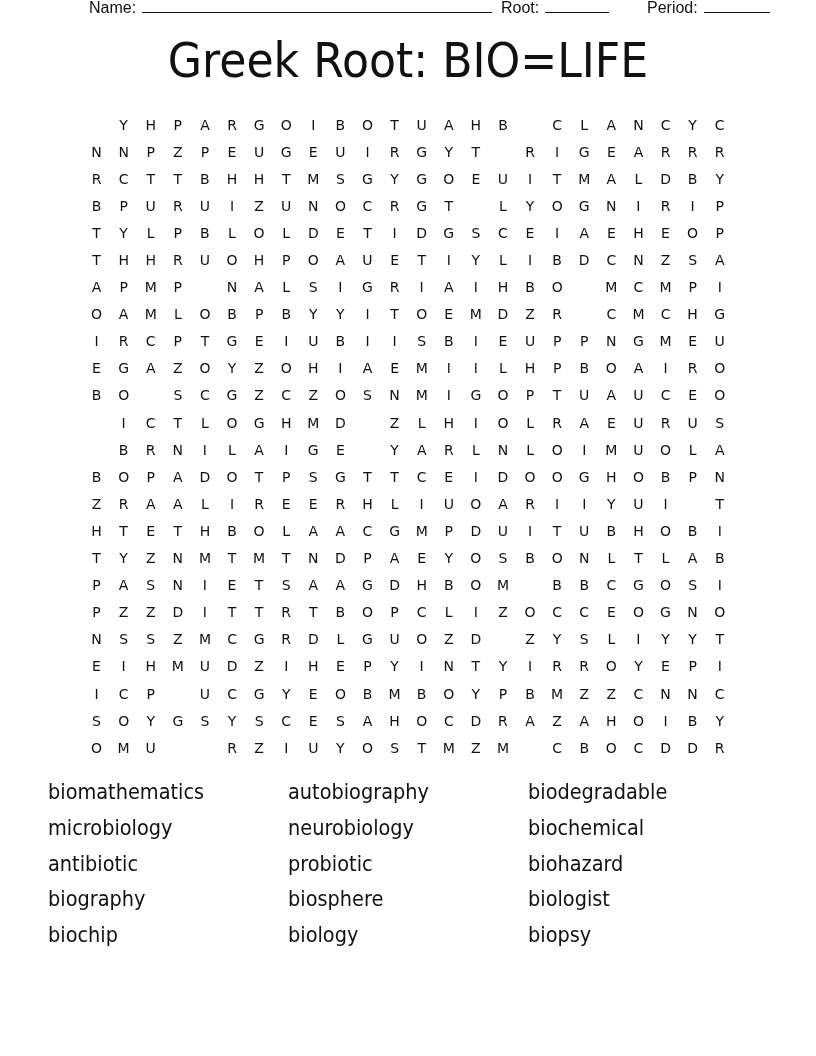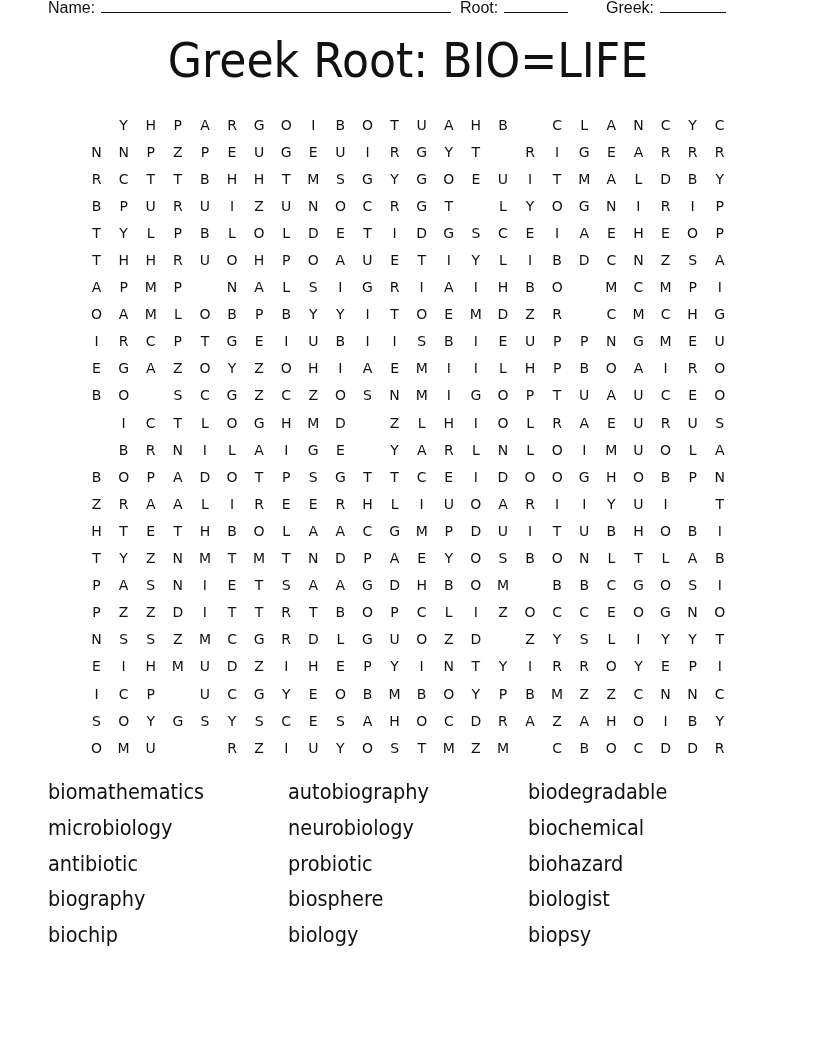--- a/index.html
+++ b/index.html
@@ -2,21 +2,21 @@
 <html><head>
 <meta charset="utf-8">
 <style>
   html, body { margin: 0; padding: 0; background: #ffffff; }
   body { width: 816px; height: 1056px; position: relative; overflow: hidden; color: #111; }
   .header-line {
     position: absolute; top: -2px; left: 48px; width: 720px; height: 22px;
     font-family: "Liberation Sans", sans-serif; font-size: 16px; color: #111;
   }
   .hdr-field { position: absolute; top: 0; white-space: nowrap; }
-  .hdr-label { display: inline-block; }
+  .hdr-label { display: inline-block; margin-left: 41px; }
   .hdr-blank { display: inline-block; border-bottom: 1px solid #111; height: 14px; vertical-align: baseline; margin-left: 6px; }
   .title {
     position: absolute; top: 32px; left: 0; width: 816px; text-align: center;
     font-family: "DejaVu Sans", sans-serif; font-size: 48px; font-weight: normal; letter-spacing: 0px;
     transform: scaleX(0.92);
   }
   .grid {
     position: absolute; left: 83px; top: 111px;
     display: grid; grid-template-columns: repeat(24, 27.1px); grid-auto-rows: 27.1px;
   }
@@ -37,21 +37,21 @@
 <body>
 
 <div class="header-line">
   <div class="hdr-field" style="left:0;">
     <span class="hdr-label">Name:</span><span class="hdr-blank" style="width:350px;"></span>
   </div>
   <div class="hdr-field" style="left:412px;">
     <span class="hdr-label">Root:</span><span class="hdr-blank" style="width:64px;"></span>
   </div>
   <div class="hdr-field" style="left:558px;">
-    <span class="hdr-label">Greek:</span><span class="hdr-blank" style="width:66px;"></span>
+    <span class="hdr-label">Period:</span><span class="hdr-blank" style="width:66px;"></span>
   </div>
 </div>
 
 <div class="title">Greek Root: BIO=LIFE</div>
 
 <div class="grid" id="grid">
     <div class="cell"> </div>
     <div class="cell">Y</div>
     <div class="cell">H</div>
     <div class="cell">P</div>

